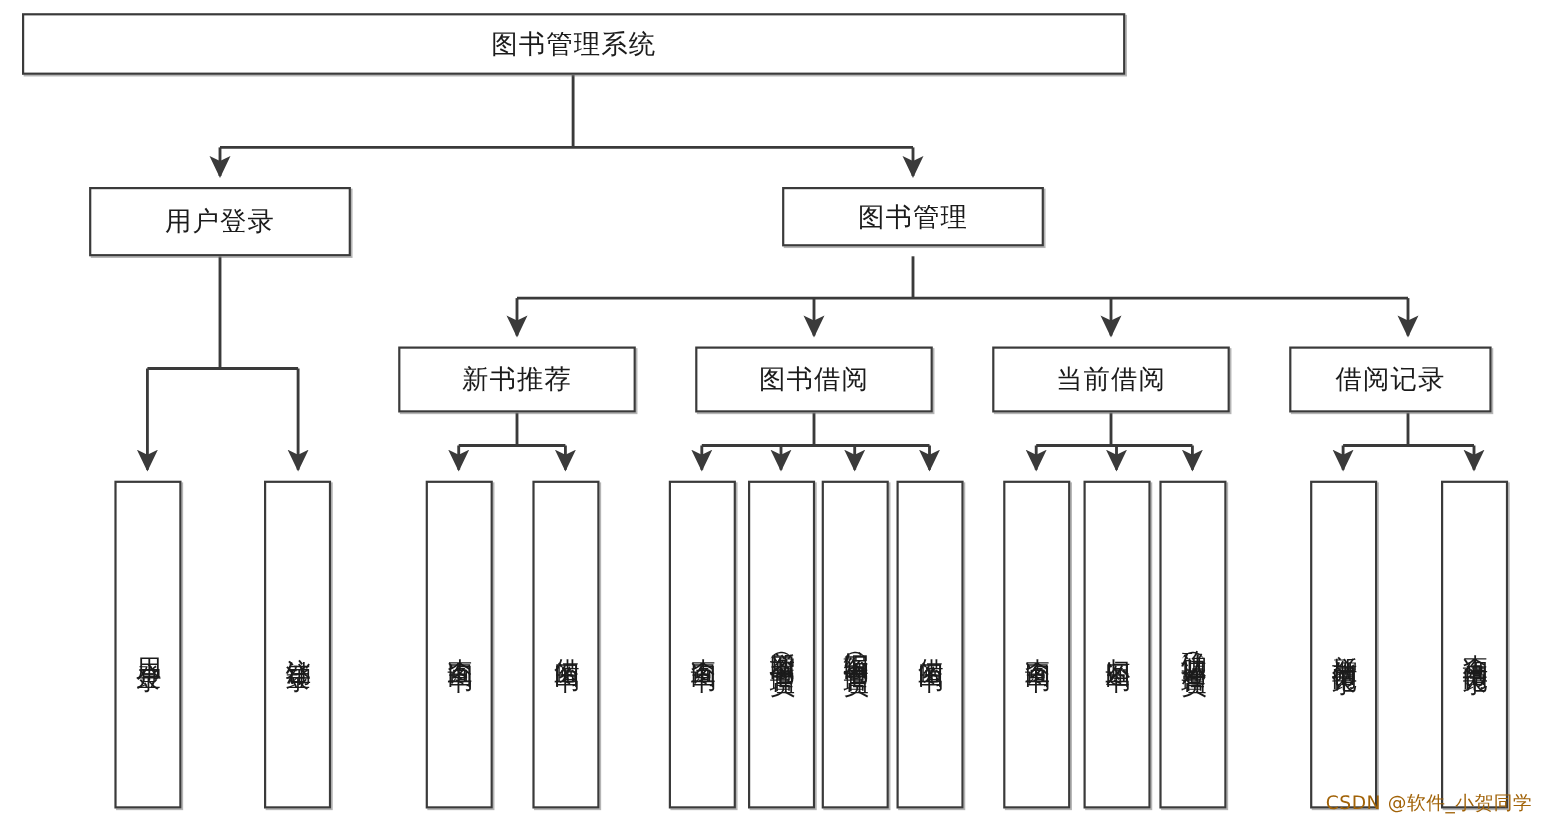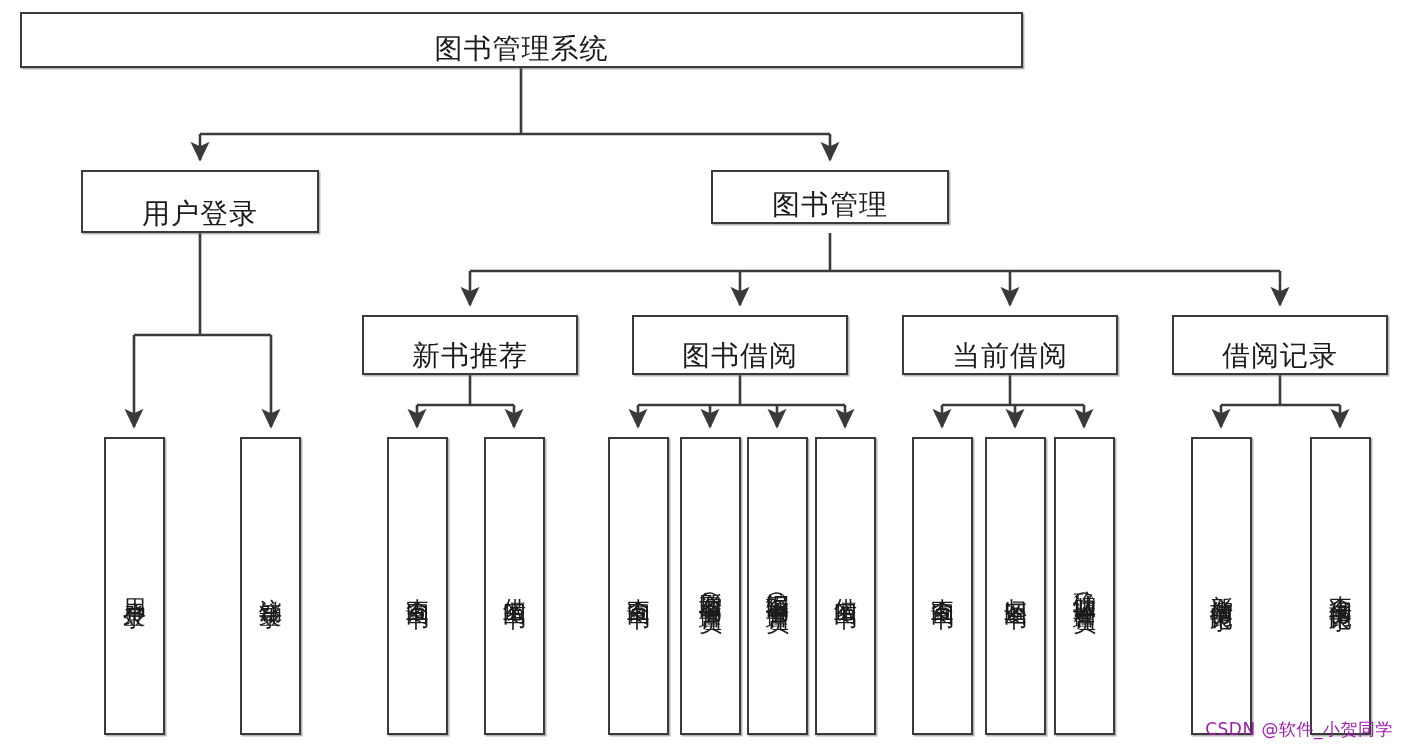--- a/index.html
+++ b/index.html
@@ -31,40 +31,39 @@
     box-sizing: border-box;
     border: 2px solid #3a3a3a;
     background: #ffffff;
     box-shadow: 1.5px 1.5px 0 rgba(120,120,120,0.55);
     display: flex;
     align-items: center;
     justify-content: center;
     color: #1b1b1b;
   }
   .node.horiz {
-    font-size: 28px;
+    font-size: 24px;
     letter-spacing: 1px;
     line-height: 1.2;
-    align-items: flex-end;
   }
   .node.vert {
     writing-mode: vertical-rl;
     text-orientation: upright;
     font-size: 23px;
     line-height: 1.25;
     letter-spacing: 3px;
     padding: 6px 0;
     text-align: center;
   }
   .watermark {
     position: absolute;
     right: 12px;
     bottom: 6px;
     font-size: 17px;
-    color: #a21caf;
+    color: #a16207;
     letter-spacing: 0.5px;
     white-space: nowrap;
     font-family: "DejaVu Sans", "Liberation Sans", sans-serif;
   }
 </style>
 </head>
 <body>
 
 <div id="canvas">
 
@@ -131,21 +130,21 @@
 
   <div class="node horiz" style="left: 362px; top: 315px; width: 216px; height: 60px;">
     <span>新书推荐</span>
   </div>
   <div class="node horiz" style="left: 902px; top: 315px; width: 216px; height: 60px;">
     <span>当前借阅</span>
   </div>
   <div class="node horiz" style="left: 632px; top: 315px; width: 216px; height: 60px;">
     <span>图书借阅</span>
   </div>
-  <div class="node horiz" style="left: 1172px; top: 315px; width: 216px; height: 60px;">
+  <div class="node horiz" style="left: 1172px; top: 315px; width: 184px; height: 60px;">
     <span>借阅记录</span>
   </div>
 
   <div class="node vert" style="left: 104px; top: 437px; width: 61px; height: 298px;">
     <span>用户登录</span>
   </div>
   <div class="node vert" style="left: 240px; top: 437px; width: 61px; height: 298px;">
     <span>注销登录</span>
   </div>
   <div class="node vert" style="left: 387px; top: 437px; width: 61px; height: 298px;">

